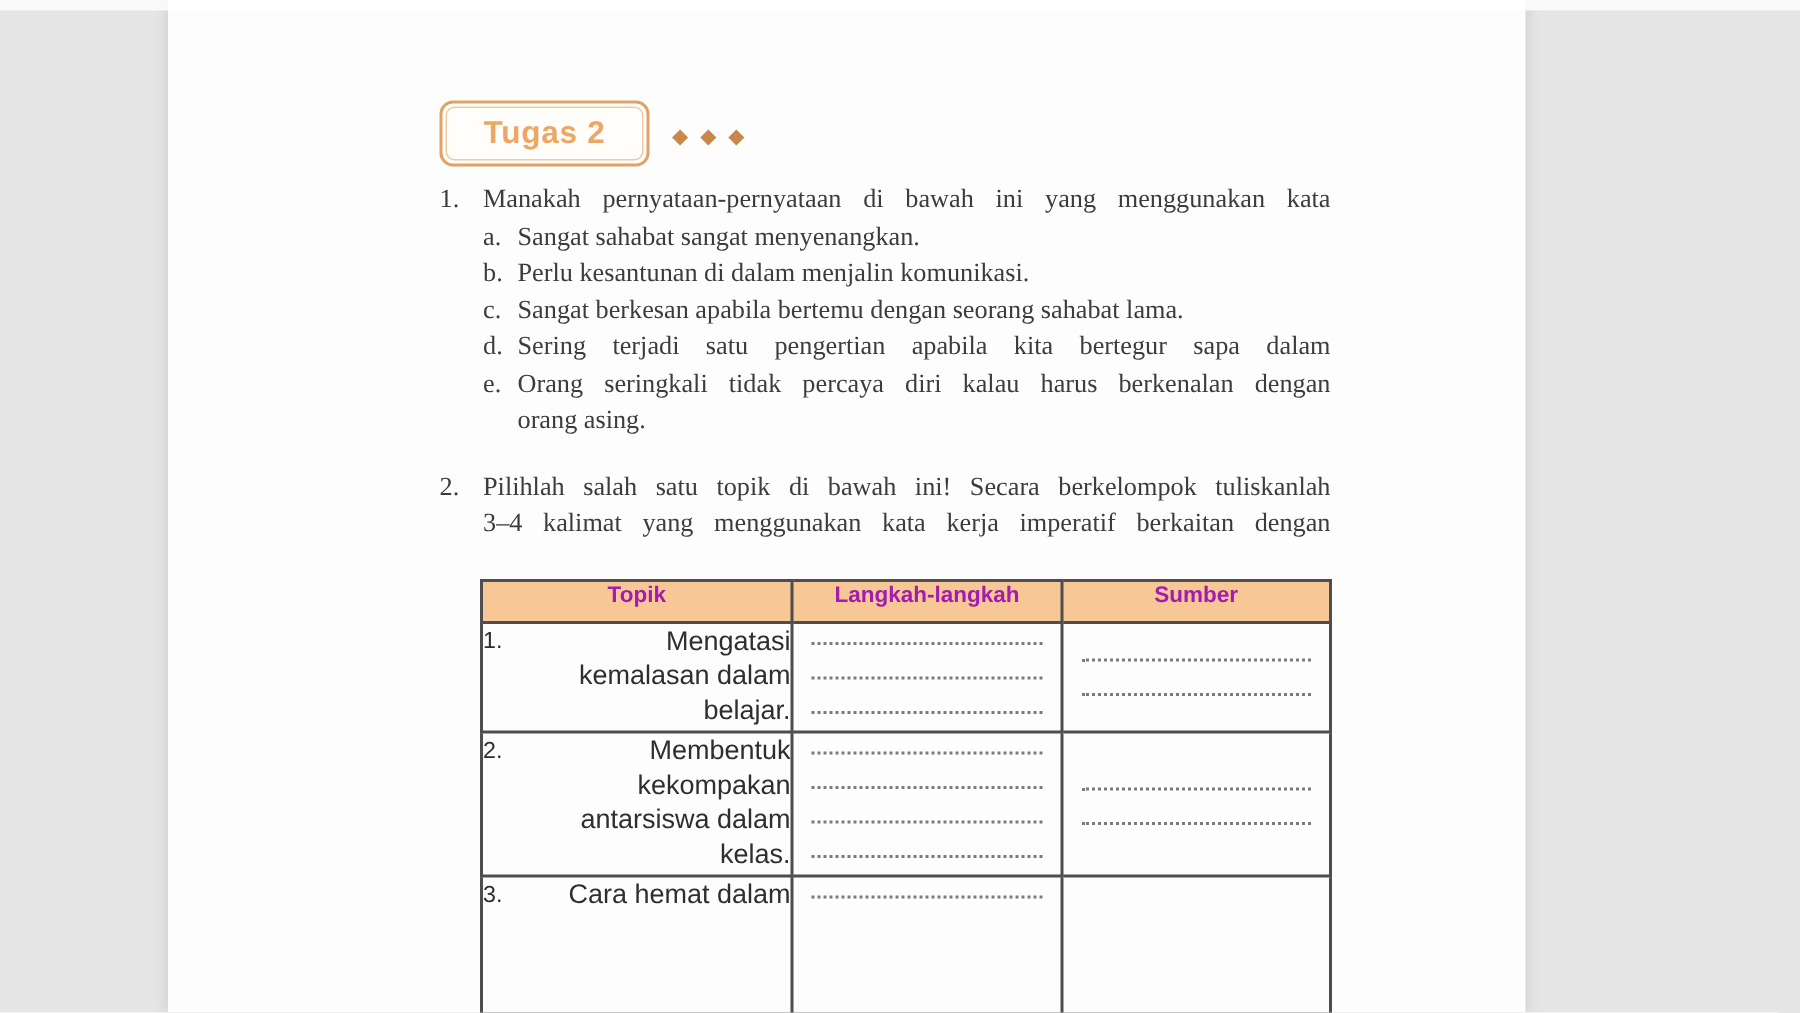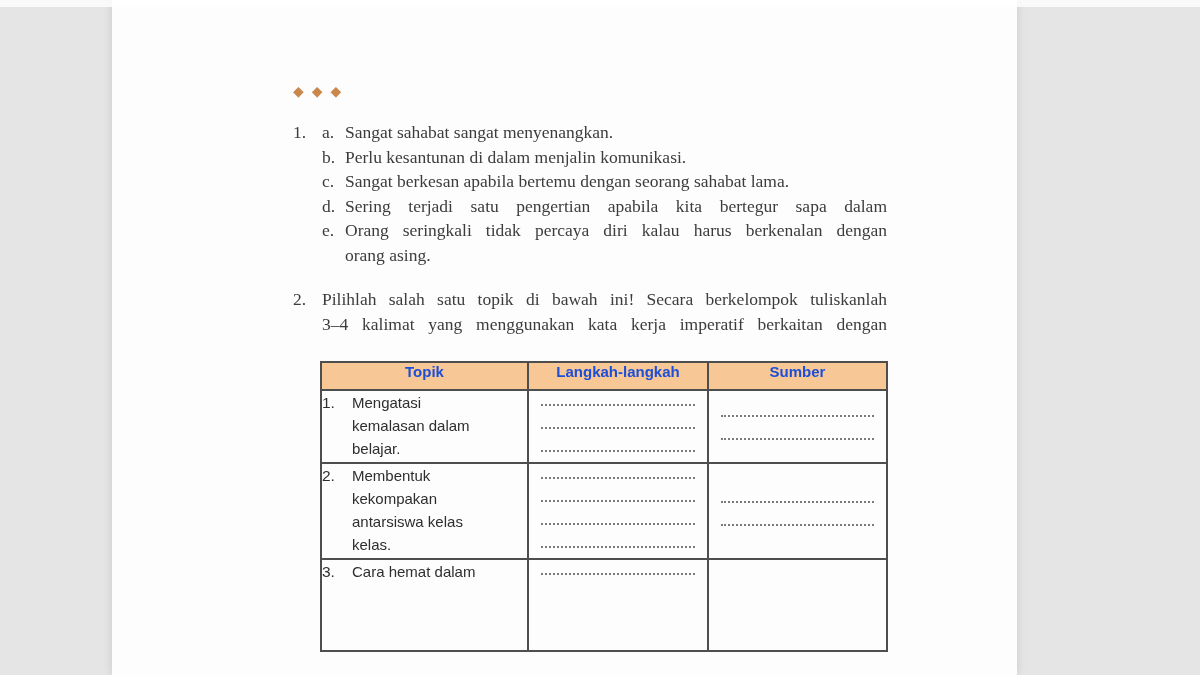--- a/index.html
+++ b/index.html
@@ -29,56 +29,60 @@
   .tline{text-align:justify;}
   .jfull{text-align-last:justify;}
   .opt-item{display:flex;}
   .opt-letter{width:23px;flex:none;}
   .opt-body{flex:1;min-width:0;}
 
   
   .topics-table{margin:25px 0 0 27px;border-collapse:collapse;table-layout:fixed;width:566px;
                 font-family:"Liberation Sans",sans-serif;color:#2e2e2e;}
   .topics-table th,.topics-table td{border:2px solid #4e4e4e;padding:0;vertical-align:top;}
-  .topics-table th{height:26px;background:#f7c795;font-size:15px;font-weight:bold;color:#1d4ed8;
+  .topics-table th{height:26px;background:#f7c795;font-size:15px;font-weight:bold;color:#a21caf;
                    text-align:center;}
   .c1{width:207px;} .c2{width:180px;} .c3{width:179px;}
   tbody tr:nth-child(1){height:70px;}
   tbody tr:nth-child(2){height:94px;}
   tbody tr:nth-child(3){height:92px;}
   .col-topik{padding:3px 8px 0 10px;}
   .topik-flex{display:flex;}
   .row-num{width:30px;flex:none;font-size:15.5px;line-height:23px;}
-  .topic-lines{flex:1;font-size:15px;line-height:23px;}
+  .topic-lines{flex:1;font-size:18px;line-height:23px;text-align:right;}
   .dots{padding:2px 12px 0 12px;}
   .dotline{height:23px;display:flex;align-items:center;}
   .dseg{width:100%;border-bottom:2px dotted #7b7b7b;}
   tbody tr:nth-child(1) .col-sumber .dots{padding-top:13px;}
   tbody tr:nth-child(2) .col-sumber .dots{padding-top:26px;}
   tbody tr:nth-child(3) .col-sumber .dots{padding-top:13px;}
 </style>
 </head>
 <body>
 
 <div class="stage">
   <div class="page">
     <div class="content">
 
       <div class="tugas-row">
+        <div class="tugas-box">
+          <span class="tugas-label">Tugas 2</span>
+        </div>
         <div class="diamonds" id="diamonds">
             <span>◆</span>
             <span>◆</span>
             <span>◆</span>
           </div>
       </div>
 
       <div id="questions">
           <div class="q-item">
             <div class="q-num">1.</div>
             <div class="q-body">
+              <div class="tline jfull">Manakah pernyataan-pernyataan di bawah ini yang menggunakan kata</div>
               <div class="opt-item">
                 <div class="opt-letter">a.</div>
                 <div class="opt-body">
                   <div class="tline">Sangat sahabat sangat menyenangkan.</div>
                 </div>
               </div>
               <div class="opt-item">
                 <div class="opt-letter">b.</div>
                 <div class="opt-body">
                   <div class="tline">Perlu kesantunan di dalam menjalin komunikasi.</div>
@@ -166,21 +170,21 @@
                 </div>
               </td>
             </tr>
             <tr>
               <td class="col-topik">
                 <div class="topik-flex">
                   <div class="row-num">2.</div>
                   <div class="topic-lines">
                     <div class="topic-line">Membentuk</div>
                     <div class="topic-line">kekompakan</div>
-                    <div class="topic-line">antarsiswa kelas</div>
+                    <div class="topic-line">antarsiswa dalam</div>
                     <div class="topic-line">kelas.</div>
                   </div>
                 </div>
               </td>
               <td class="col-langkah">
                 <div class="dots">
                   <div class="dotline">
                     <div class="dseg"></div>
                   </div>
                   <div class="dotline">

